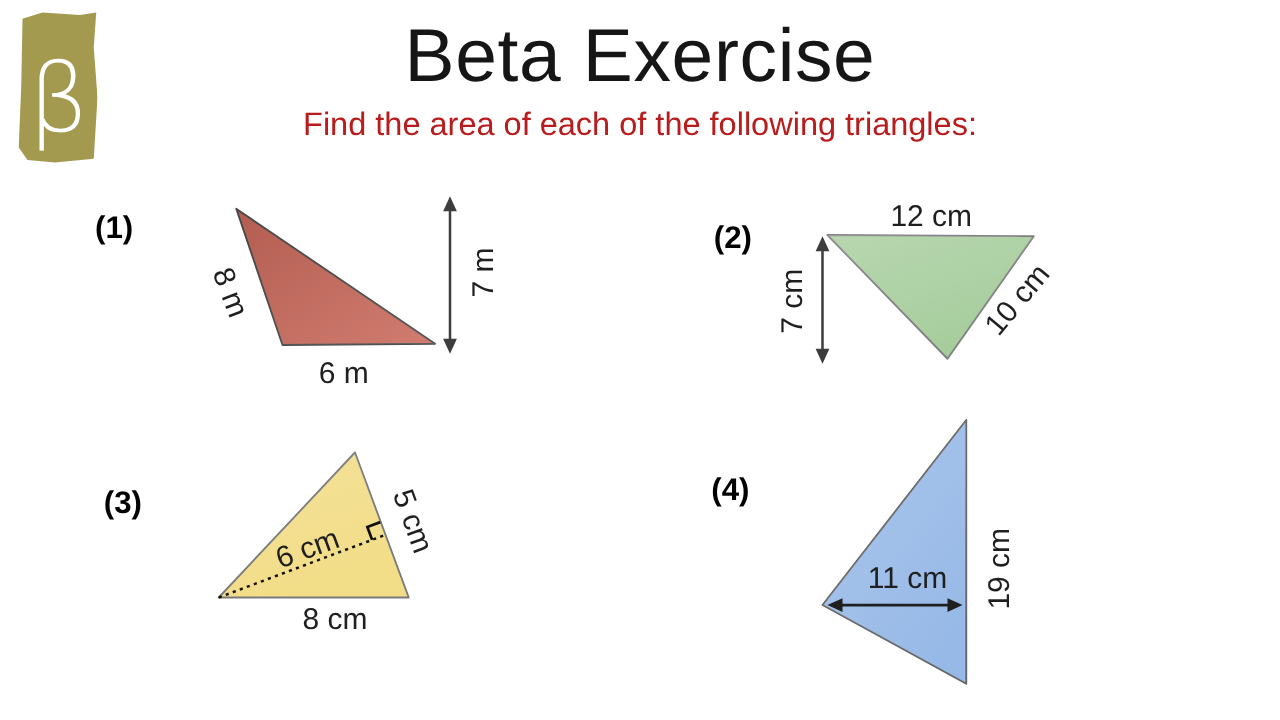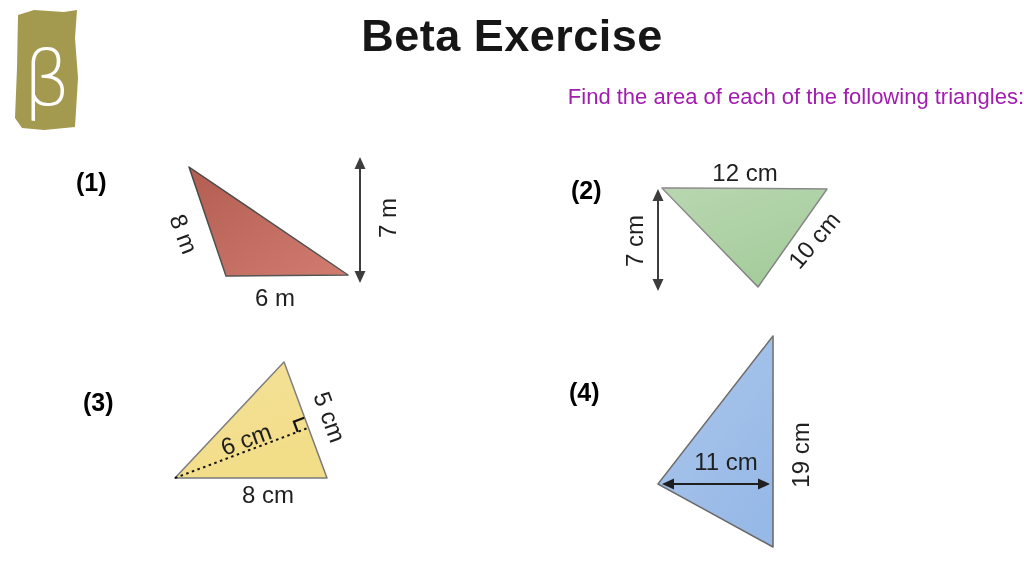--- a/index.html
+++ b/index.html
@@ -3,26 +3,26 @@
 <meta charset="utf-8">
 <style>
   html,body{margin:0;padding:0;}
   body{
     width:1024px;height:576px;position:relative;overflow:hidden;
     background:#ffffff;
     font-family:"Liberation Sans", sans-serif;
   }
   .slide-title{
     position:absolute;top:10px;left:0;width:1024px;
-    text-align:center;font-size:45px;font-weight:700;color:#161616;
+    text-align:center;font-size:60px;font-weight:400;color:#161616;
     letter-spacing:0.5px;
   }
   .instruction{
     position:absolute;top:84px;left:0;width:1024px;
-    text-align:right;font-size:22px;font-weight:400;color:#a21caf;
+    text-align:center;font-size:26px;font-weight:400;color:#b91c1c;
   }
   .logo-wrap{position:absolute;left:14px;top:8px;}
   .qnum{
     position:absolute;font-size:25px;font-weight:bold;color:#000;
   }
   .qnum1{left:76px;top:168px;}
   .qnum2{left:571px;top:176px;}
   .qnum3{left:83px;top:388px;}
   .qnum4{left:569px;top:378px;}
   .fig{position:absolute;}

